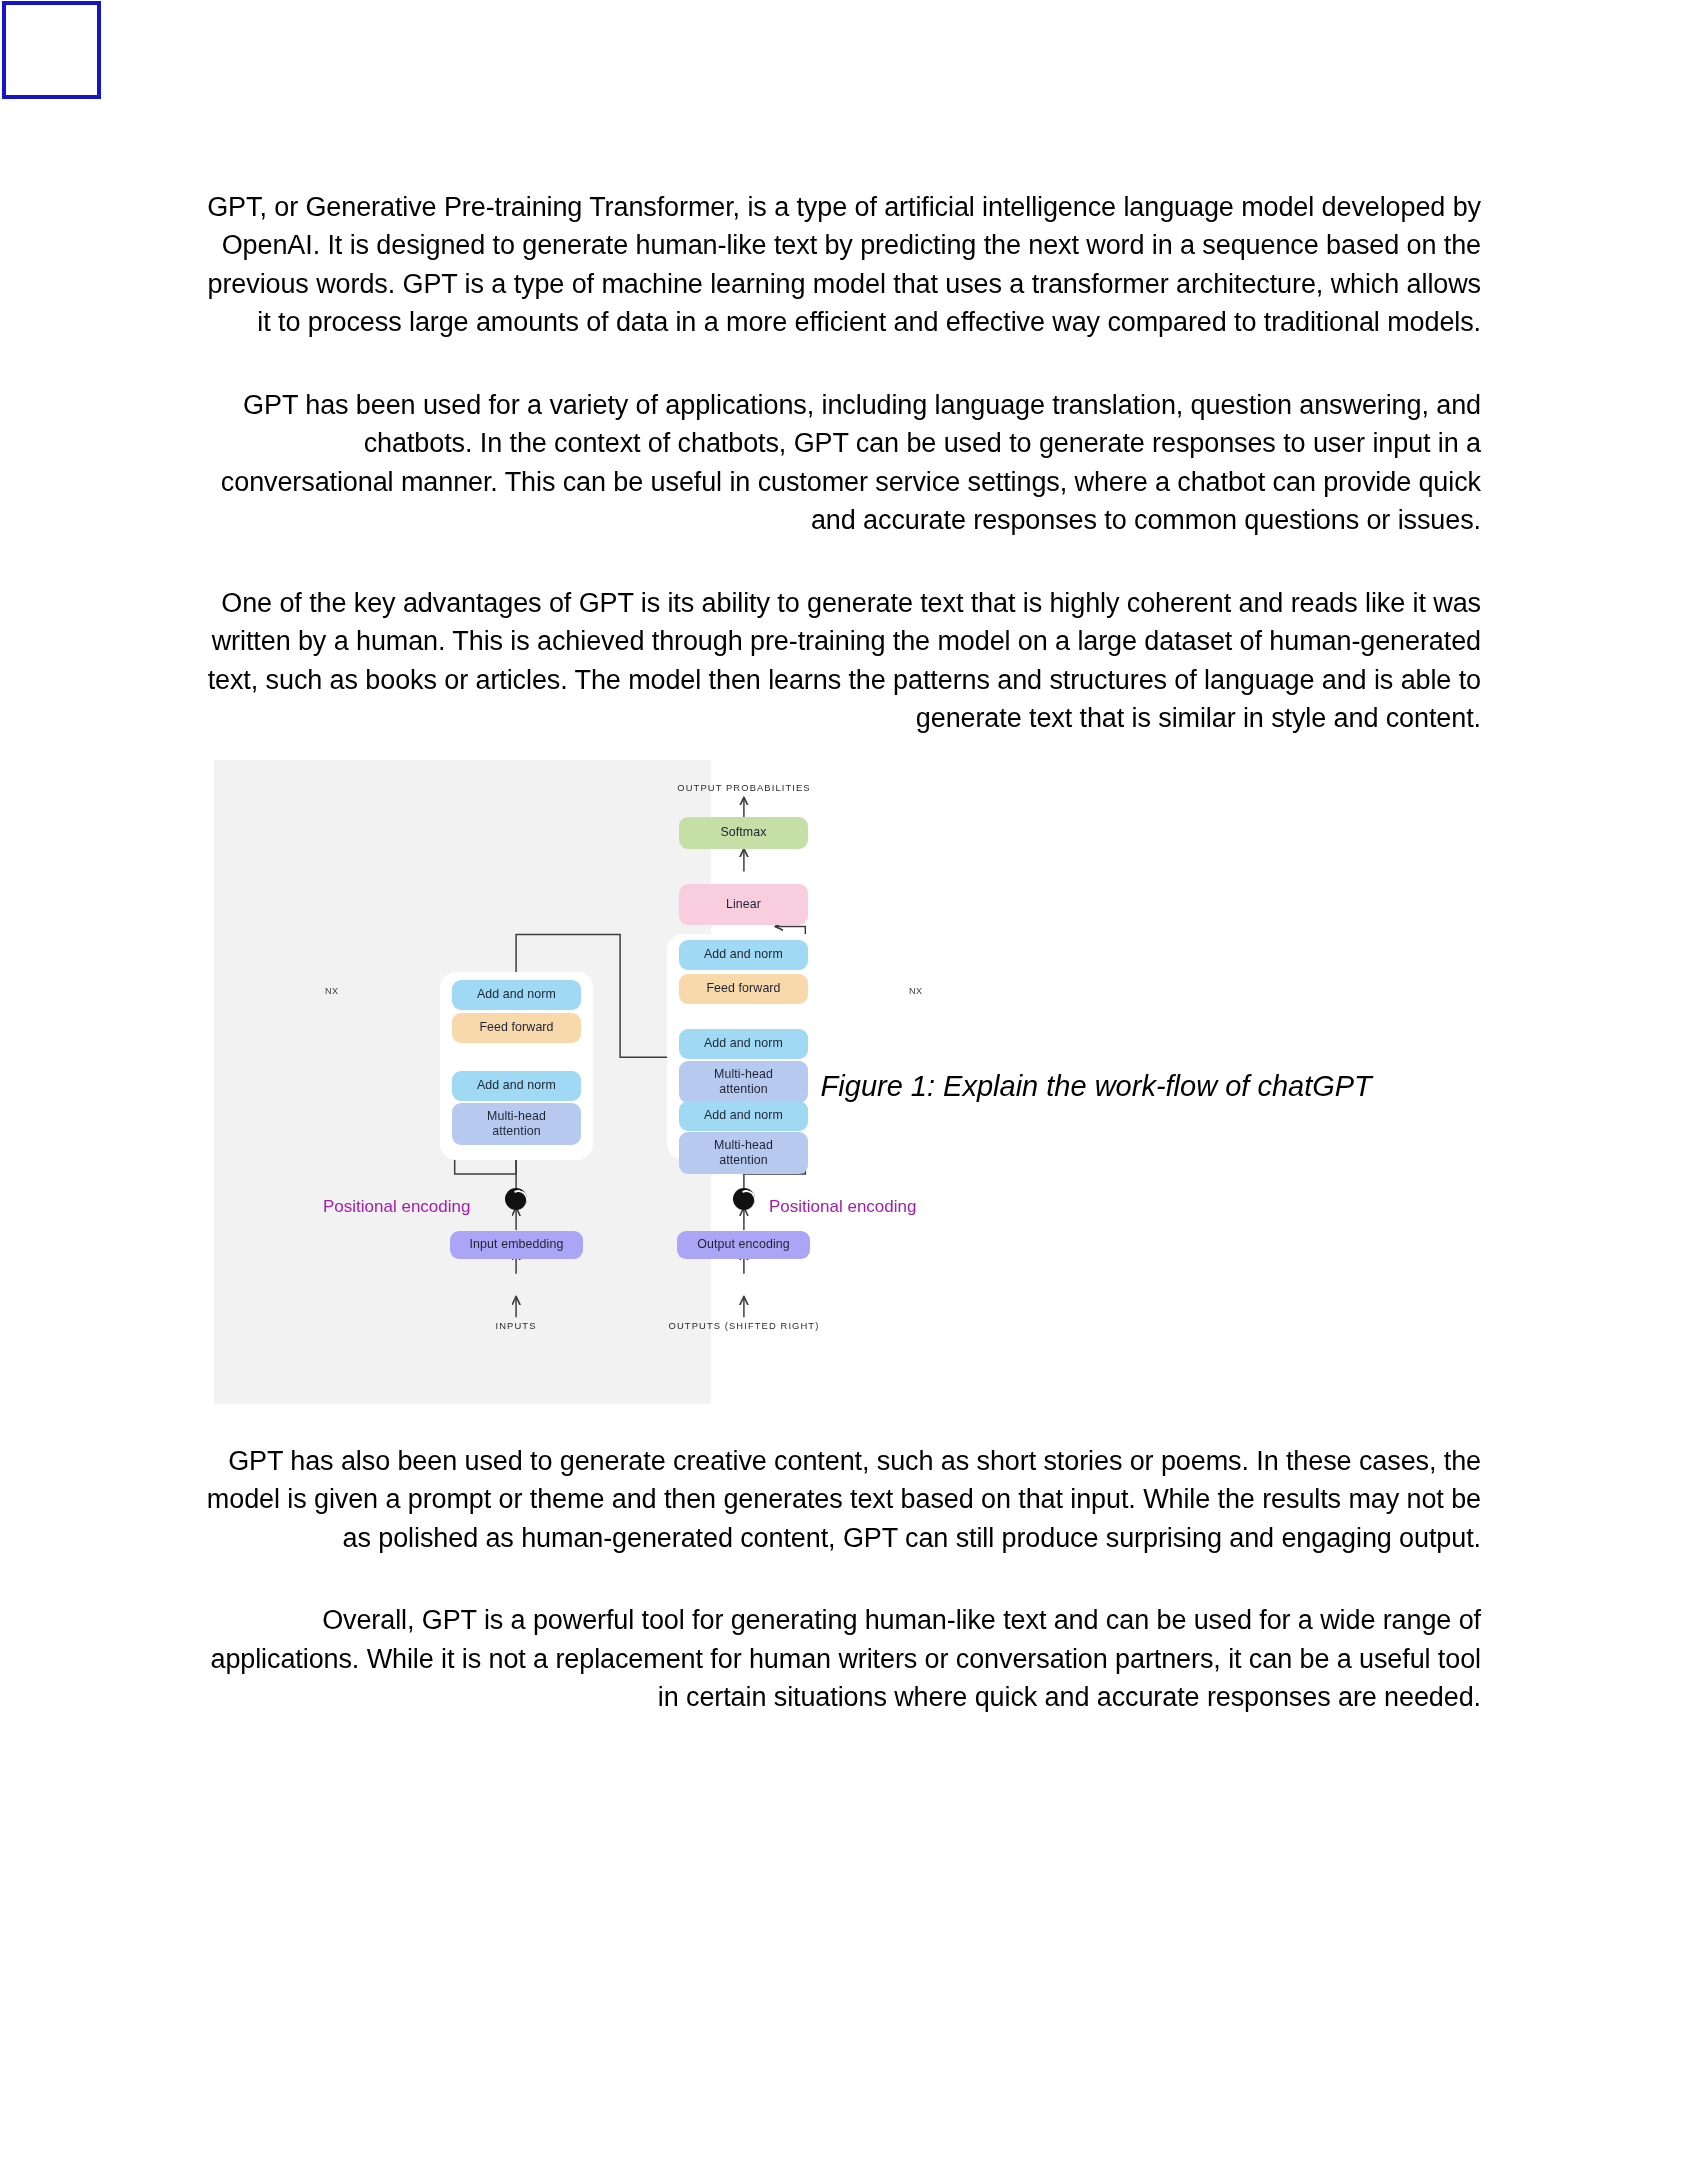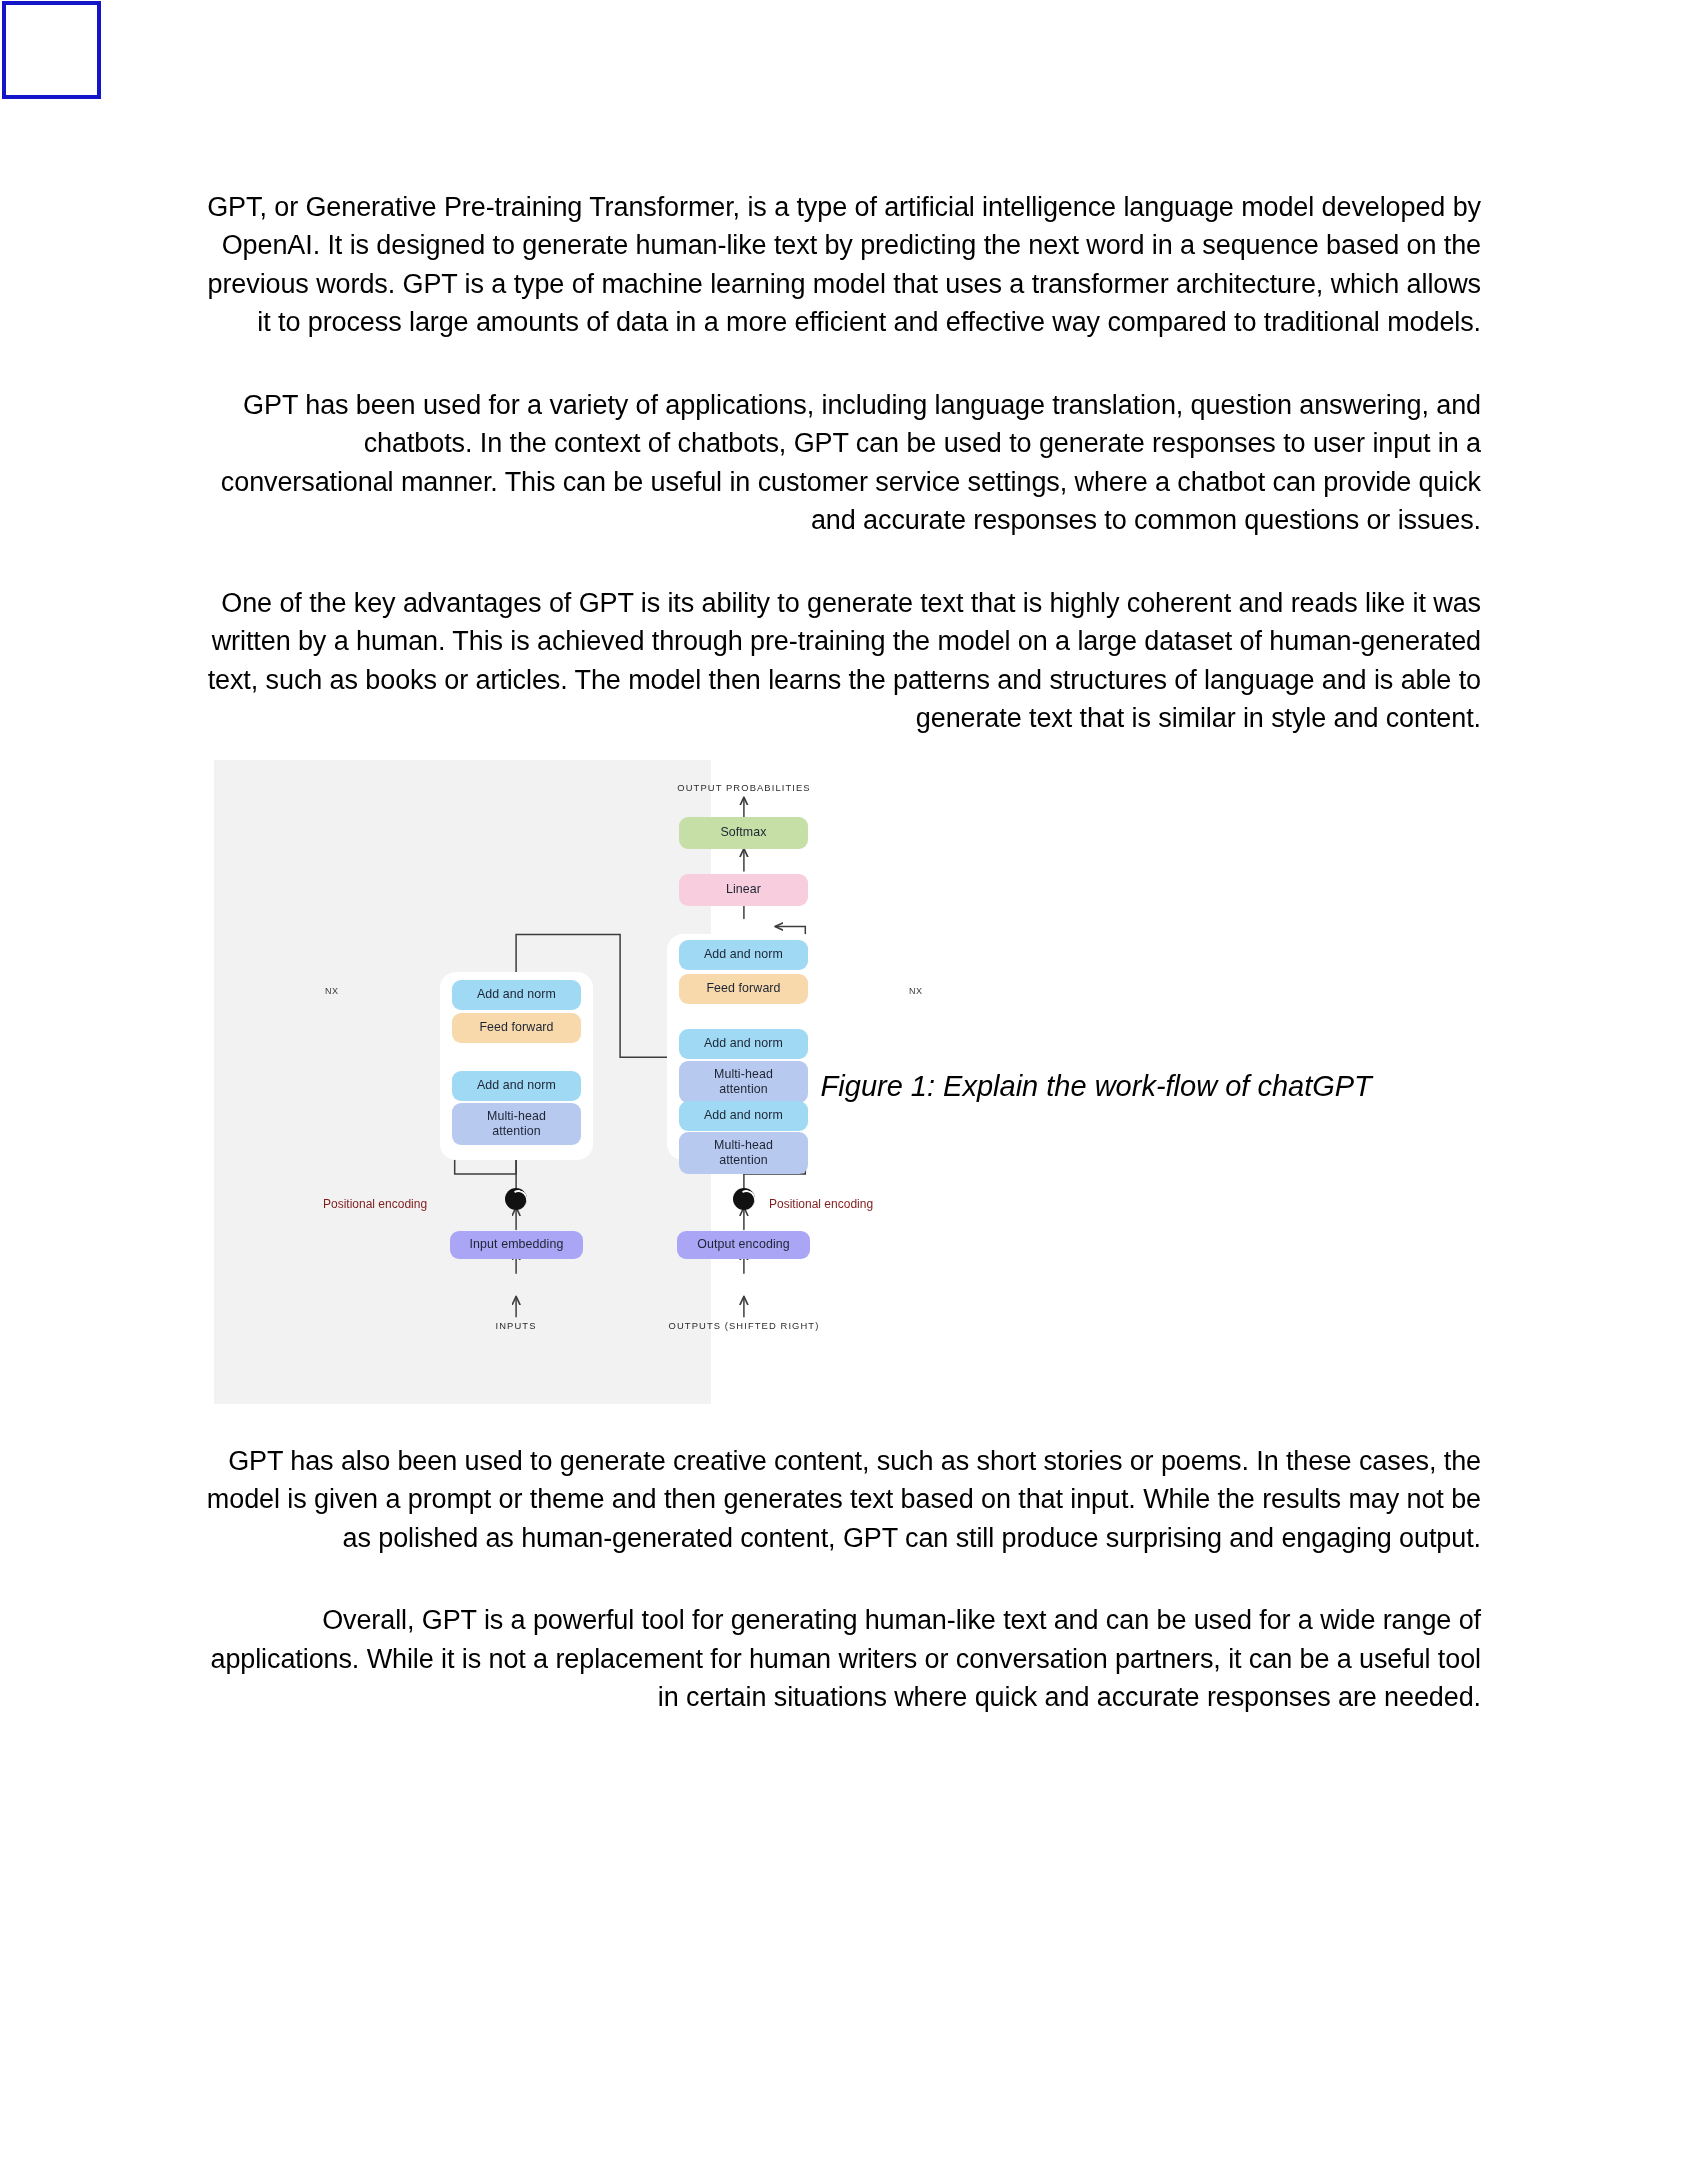--- a/index.html
+++ b/index.html
@@ -99,22 +99,22 @@
   .cap-label {
     position: absolute;
     font-size: 9.4px;
     letter-spacing: 1.1px;
     color: #2b2b2b;
     font-family: "Liberation Sans", sans-serif;
     white-space: nowrap;
   }
   .side-label {
     position: absolute;
-    font-size: 12px;
-    color: #7f1d1d;
+    font-size: 17px;
+    color: #a21caf;
     font-family: "Liberation Sans", sans-serif;
     white-space: nowrap;
   }
   .nx-label {
     position: absolute;
     font-size: 9px;
     letter-spacing: 0.6px;
     color: #3a3a3a;
     font-family: "Liberation Sans", sans-serif;
   }
@@ -219,21 +219,21 @@
             <path d="M305,232 L305,176 L410,176 L410,300 L470,300" marker-end="url(#ah)"></path>
           </g>
         </svg>
 
         <div class="stack-card" style="left:226px; top:212px; width:153px; height:188px;"></div>
         <div class="stack-card" style="left:453px; top:174px; width:153px; height:226px;"></div>
 
         <div class="cap-label" style="left:530px; top:22px; transform:translateX(-50%);">OUTPUT PROBABILITIES</div>
 
         <div class="node n-softmax" style="left:465px; top:57px; width:129px; height:32px;">Softmax</div>
-        <div class="node n-linear" style="left:465px; top:114px; width:129px; height:32px;">Linear</div>
+        <div class="node n-linear" style="left:465px; top:124px; width:129px; height:41px;">Linear</div>
 
         <div class="node n-addnorm" style="left:465px; top:180px; width:129px; height:30px;">Add and norm</div>
         <div class="node n-ff" style="left:465px; top:214px; width:129px; height:30px;">Feed forward</div>
 
         <div class="node n-addnorm" style="left:465px; top:269px; width:129px; height:30px;">Add and norm</div>
         <div class="node n-mha" style="left:465px; top:301px; width:129px; height:42px; flex-direction:column;">
           <span>Multi-head</span>
           <span>attention</span>
         </div>
 

